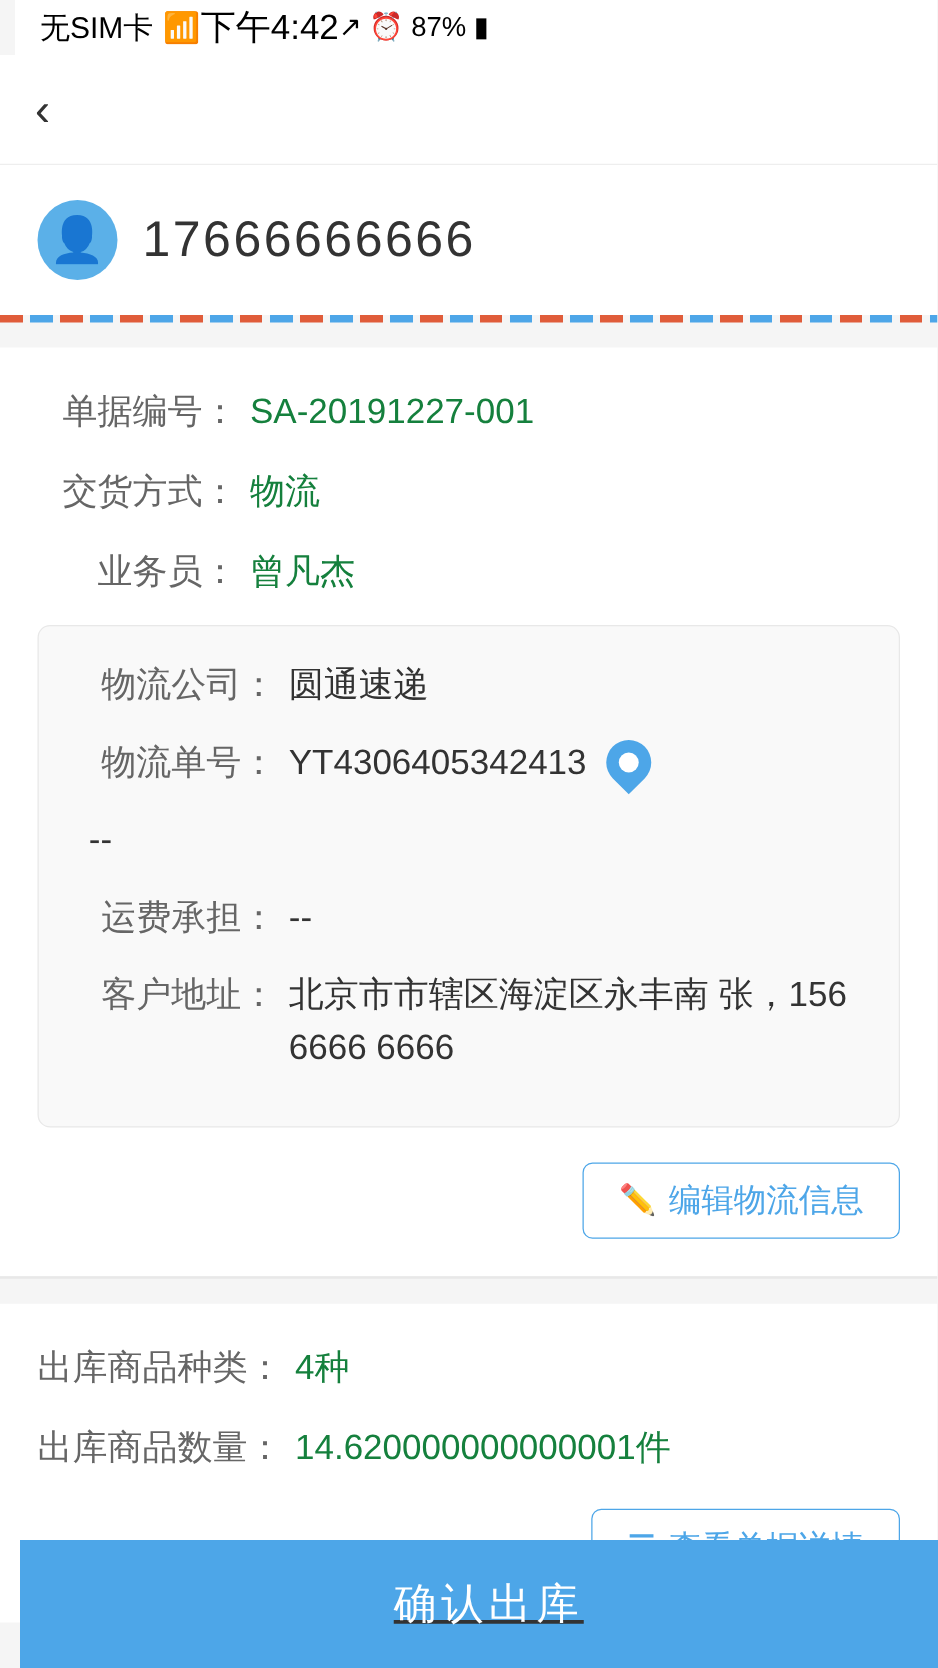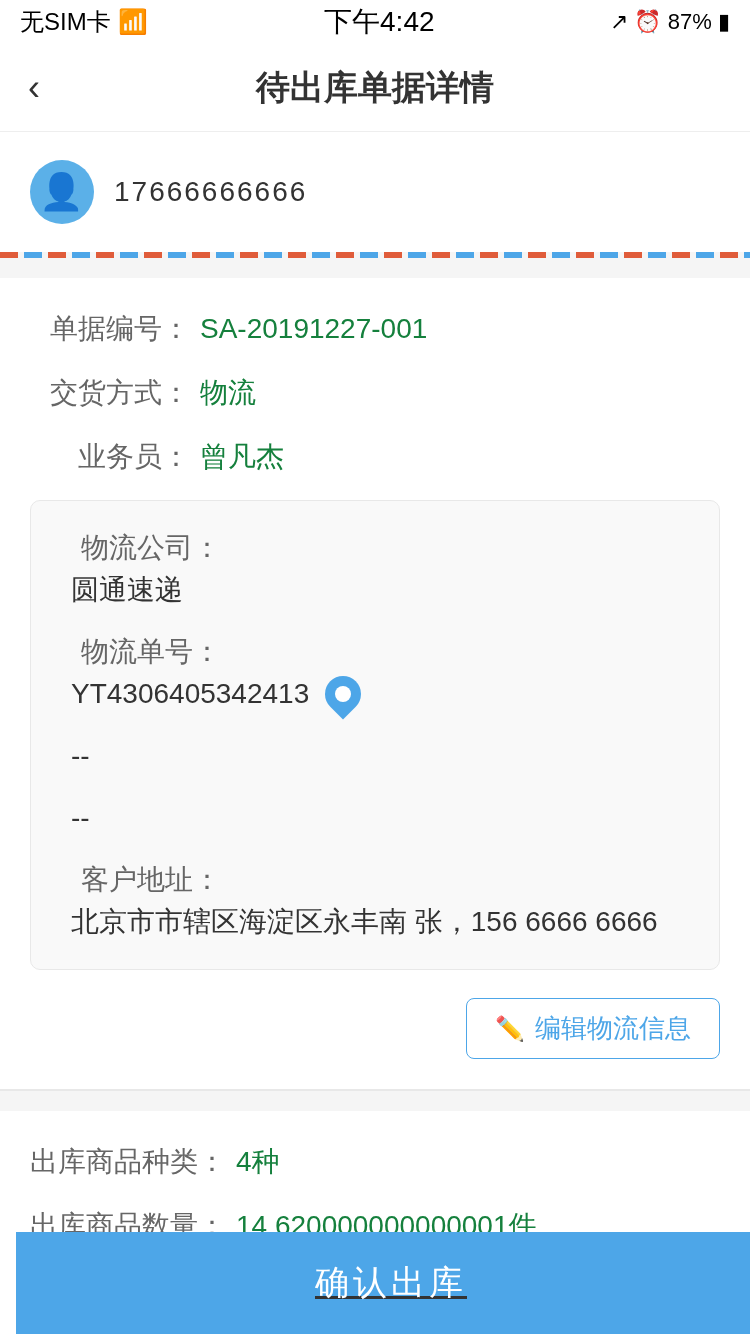--- a/index.html
+++ b/index.html
@@ -13,24 +13,24 @@
       color: #333;
       position: relative;
     }
 
     
     .status-bar {
       height: 44px;
       background: #fff;
       display: flex;
       align-items: center;
-      justify-content: space-between;
       padding: 0 20px;
       font-size: 24px;
       color: #000;
+      margin-left: 12px;
     }
     .status-left { display: flex; align-items: center; gap: 8px; }
     .status-center { font-size: 28px; font-weight: 500; }
     .status-right { display: flex; align-items: center; gap: 6px; font-size: 22px; }
 
     
     .nav-bar {
       height: 88px;
       background: #fff;
       display: flex;
@@ -81,21 +81,21 @@
       display: flex;
       align-items: center;
       justify-content: center;
       flex-shrink: 0;
     }
     .avatar-icon {
       font-size: 36px;
       color: #fff;
     }
     .user-phone {
-      font-size: 28px;
+      font-size: 40px;
       font-weight: 500;
       color: #333;
       letter-spacing: 2px;
     }
 
     
     .section {
       background: #fff;
       margin-top: 20px;
       padding: 30px 30px;
@@ -129,23 +129,22 @@
       border: 1px solid #e8e8e8;
       padding: 26px 30px;
       margin-top: 20px;
     }
 
     .logistics-row {
       display: flex;
       align-items: flex-start;
       margin-bottom: 20px;
       line-height: 1.5;
-      flex-direction: column;
-    }
-    .logistics-row:last-child { margin-bottom: 0; justify-content: space-between; }
+    }
+    .logistics-row:last-child { margin-bottom: 16px; justify-content: space-between; }
     .logistics-label {
       color: #666;
       font-size: 28px;
       min-width: 160px;
       text-align: right;
       flex-shrink: 0;
     }
     .logistics-value {
       color: #333;
       font-size: 28px;
@@ -273,21 +272,20 @@
   <div class="status-right">
     <span>↗</span>
     <span>⏰</span>
     <span>87%</span>
     <span>▮</span>
   </div>
 </div>
 
 <div class="nav-bar">
   <span class="nav-back">‹</span>
-  <span class="nav-title">待出库单据详情</span>
 </div>
 
 <div class="user-header">
   <div class="user-avatar">
     <span class="avatar-icon">👤</span>
   </div>
   <span class="user-phone">17666666666</span>
 </div>
 
 <div class="dashed-border"></div>
@@ -315,20 +313,21 @@
       <span class="logistics-label">物流单号：</span>
       <span class="logistics-value">
         <span>YT4306405342413</span>
         <span class="location-pin"></span>
       </span>
     </div>
     <div class="logistics-row">
       <span class="logistics-value">--</span>
     </div>
     <div class="logistics-row">
+      <span class="logistics-label">运费承担：</span>
       <span class="logistics-value">--</span>
     </div>
     <div class="logistics-row">
       <span class="logistics-label">客户地址：</span>
       <span class="logistics-value">北京市市辖区海淀区永丰南  张，156 6666 6666</span>
     </div>
   </div>
 
   <div class="edit-logistics-btn">
     <button class="btn-edit">

